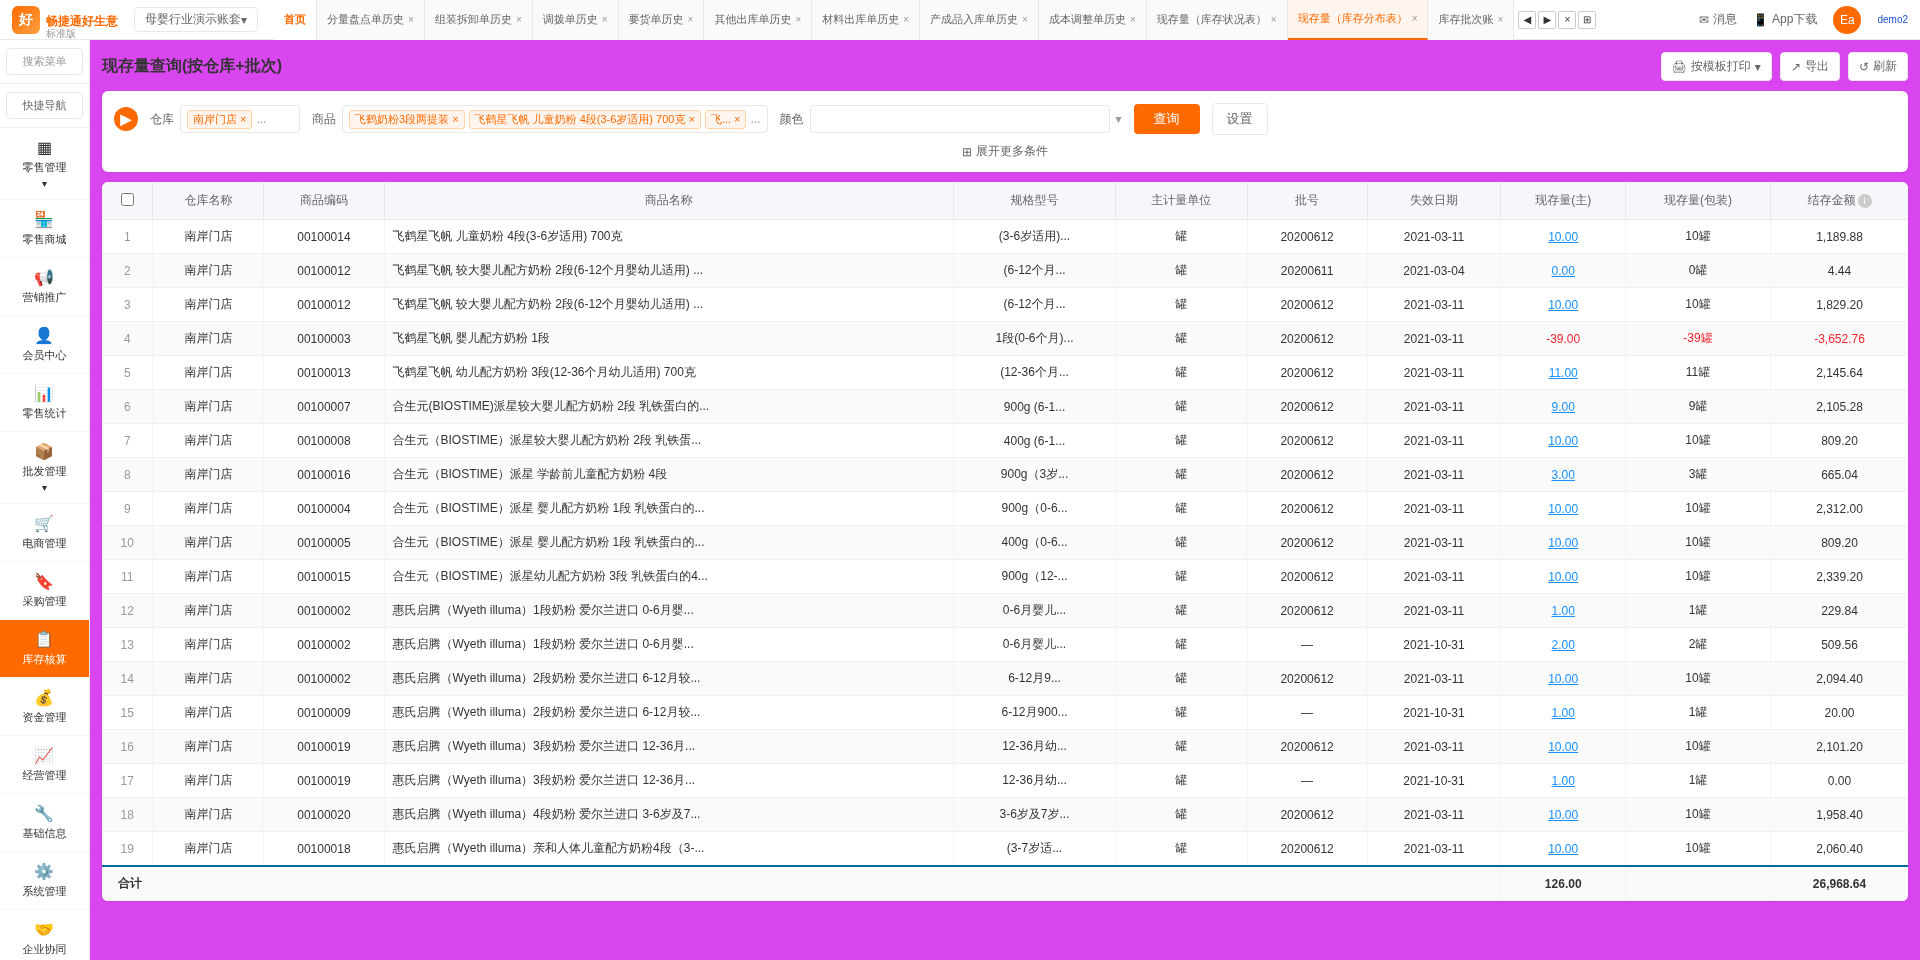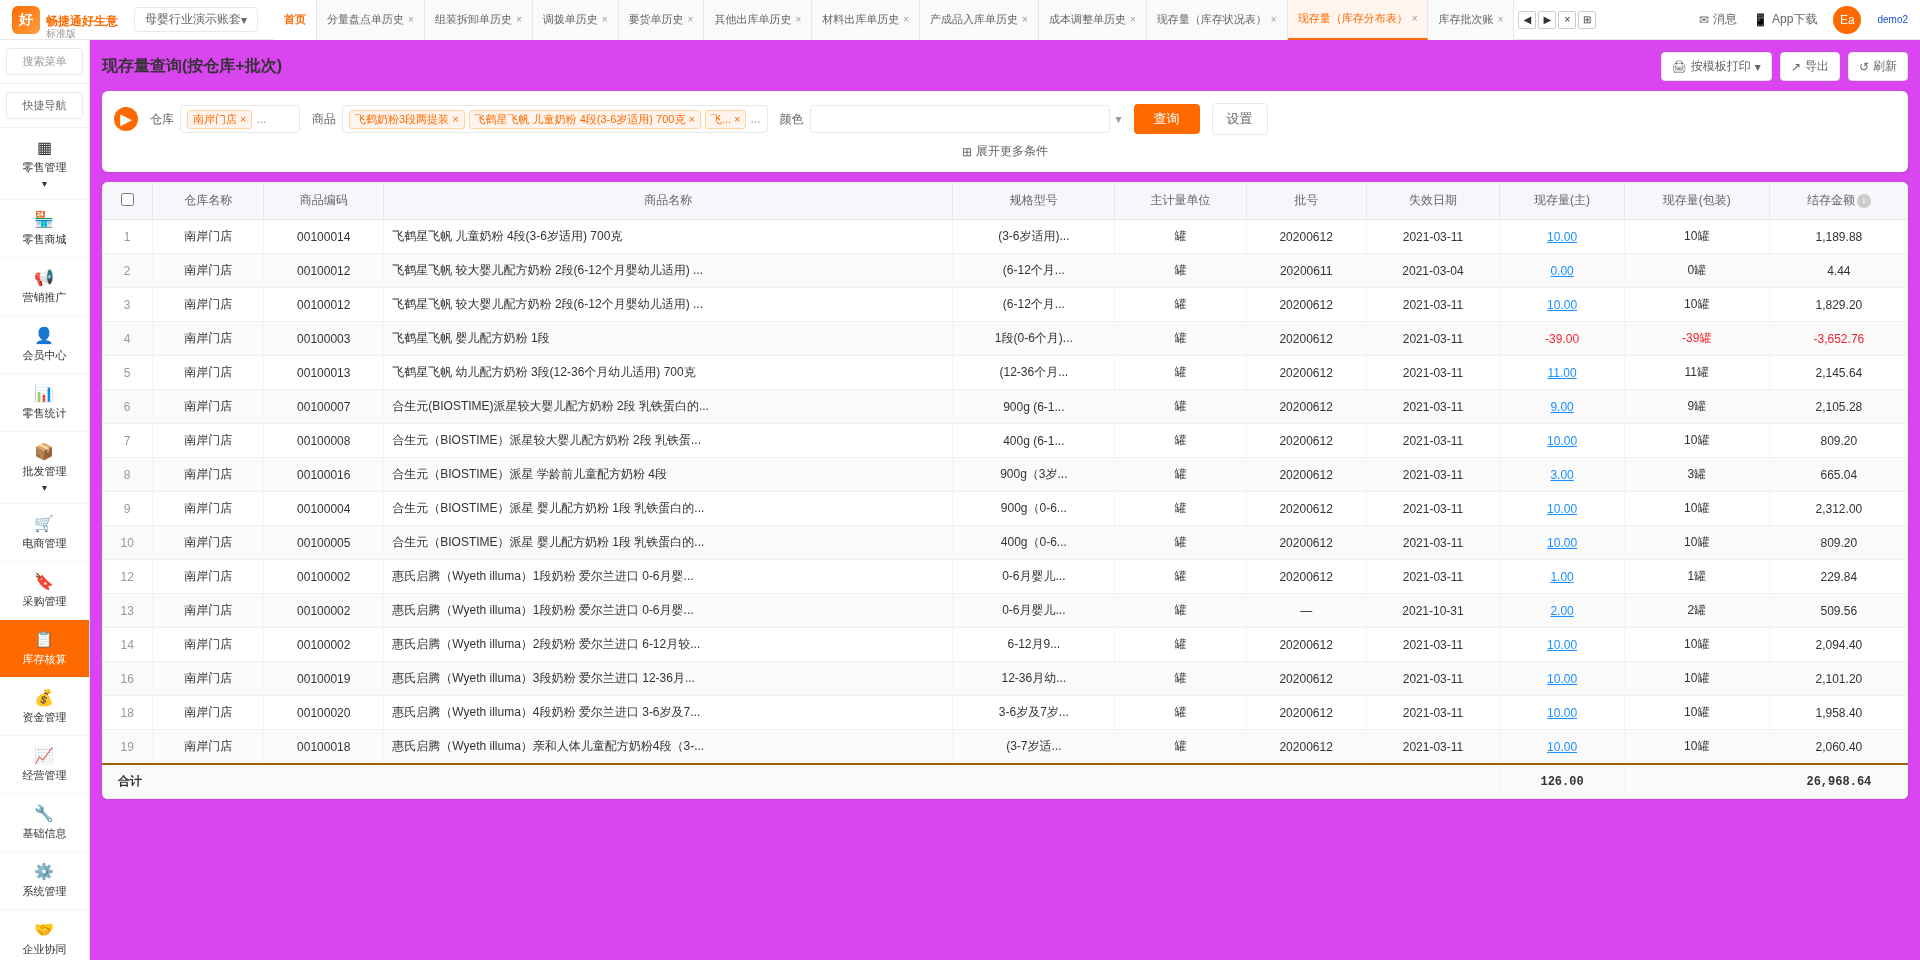--- a/index.html
+++ b/index.html
@@ -74,21 +74,21 @@
     thead tr { background: #f5f7fa; }
     th { padding: 10px 8px; text-align: center; color: #666; font-weight: 500; border-bottom: 1px solid #e8e8e8; white-space: nowrap; border-right: 1px solid #e8e8e8; }
     th:last-child { border-right: none; }
     td { padding: 8px 8px; text-align: center; border-bottom: 1px solid #f0f0f0; border-right: 1px solid #f5f5f5; white-space: nowrap; }
     td:last-child { border-right: none; }
     tbody tr:nth-child(even) { background: #fafafa; }
     .num-link { color: #1890ff; text-decoration: underline; cursor: pointer; }
     .num-negative { color: #f5222d; }
     .row-index { color: #999; }
     .total-row { background: #fafafa !important; font-weight: bold; }
-    .total-row td { border-top: 2px solid #a16207; font-family: Liberation Mono, monospace; }
+    .total-row td { border-top: 2px solid #0369a1; }
     .th-info { display: inline-flex; align-items: center; gap: 2px; }
     .info-icon { width: 14px; height: 14px; border-radius: 50%; background: #ccc; color: white; font-size: 9px; display: inline-flex; align-items: center; justify-content: center; cursor: pointer; }
     .select-all-cb { cursor: pointer; }
 
     
     ::-webkit-scrollbar { width: 6px; height: 6px; }
     ::-webkit-scrollbar-track { background: #f1f1f1; }
     ::-webkit-scrollbar-thumb { background: #ccc; border-radius: 3px; }
 
     .color-filter-area { display: flex; align-items: center; gap: 6px; flex: 1; }
@@ -442,20 +442,33 @@
     <td style="text-align:left;max-width:360px;overflow:hidden;text-overflow:ellipsis;white-space:nowrap;">合生元（BIOSTIME）派星 婴儿配方奶粉 1段 乳铁蛋白的...</td>
     <td>400g（0-6...</td>
     <td>罐</td>
     <td>20200612</td>
     <td>2021-03-11</td>
     <td class="num-link">10.00</td>
     <td class="">10罐</td>
     <td class="">809.20</td>
   </tr>
                 <tr>
+    <td class="row-index">11</td>
+    <td>南岸门店</td>
+    <td>00100015</td>
+    <td style="text-align:left;max-width:360px;overflow:hidden;text-overflow:ellipsis;white-space:nowrap;">合生元（BIOSTIME）派星幼儿配方奶粉 3段 乳铁蛋白的4...</td>
+    <td>900g（12-...</td>
+    <td>罐</td>
+    <td>20200612</td>
+    <td>2021-03-11</td>
+    <td class="num-link">10.00</td>
+    <td class="">10罐</td>
+    <td class="">2,339.20</td>
+  </tr>
+                <tr>
     <td class="row-index">12</td>
     <td>南岸门店</td>
     <td>00100002</td>
     <td style="text-align:left;max-width:360px;overflow:hidden;text-overflow:ellipsis;white-space:nowrap;">惠氏启腾（Wyeth illuma）1段奶粉 爱尔兰进口 0-6月婴...</td>
     <td>0-6月婴儿...</td>
     <td>罐</td>
     <td>20200612</td>
     <td>2021-03-11</td>
     <td class="num-link">1.00</td>
     <td class="">1罐</td>
@@ -481,31 +494,57 @@
     <td style="text-align:left;max-width:360px;overflow:hidden;text-overflow:ellipsis;white-space:nowrap;">惠氏启腾（Wyeth illuma）2段奶粉 爱尔兰进口 6-12月较...</td>
     <td>6-12月9...</td>
     <td>罐</td>
     <td>20200612</td>
     <td>2021-03-11</td>
     <td class="num-link">10.00</td>
     <td class="">10罐</td>
     <td class="">2,094.40</td>
   </tr>
                 <tr>
+    <td class="row-index">15</td>
+    <td>南岸门店</td>
+    <td>00100009</td>
+    <td style="text-align:left;max-width:360px;overflow:hidden;text-overflow:ellipsis;white-space:nowrap;">惠氏启腾（Wyeth illuma）2段奶粉 爱尔兰进口 6-12月较...</td>
+    <td>6-12月900...</td>
+    <td>罐</td>
+    <td>—</td>
+    <td>2021-10-31</td>
+    <td class="num-link">1.00</td>
+    <td class="">1罐</td>
+    <td class="">20.00</td>
+  </tr>
+                <tr>
     <td class="row-index">16</td>
     <td>南岸门店</td>
     <td>00100019</td>
     <td style="text-align:left;max-width:360px;overflow:hidden;text-overflow:ellipsis;white-space:nowrap;">惠氏启腾（Wyeth illuma）3段奶粉 爱尔兰进口 12-36月...</td>
     <td>12-36月幼...</td>
     <td>罐</td>
     <td>20200612</td>
     <td>2021-03-11</td>
     <td class="num-link">10.00</td>
     <td class="">10罐</td>
     <td class="">2,101.20</td>
+  </tr>
+                <tr>
+    <td class="row-index">17</td>
+    <td>南岸门店</td>
+    <td>00100019</td>
+    <td style="text-align:left;max-width:360px;overflow:hidden;text-overflow:ellipsis;white-space:nowrap;">惠氏启腾（Wyeth illuma）3段奶粉 爱尔兰进口 12-36月...</td>
+    <td>12-36月幼...</td>
+    <td>罐</td>
+    <td>—</td>
+    <td>2021-10-31</td>
+    <td class="num-link">1.00</td>
+    <td class="">1罐</td>
+    <td class="">0.00</td>
   </tr>
                 <tr>
     <td class="row-index">18</td>
     <td>南岸门店</td>
     <td>00100020</td>
     <td style="text-align:left;max-width:360px;overflow:hidden;text-overflow:ellipsis;white-space:nowrap;">惠氏启腾（Wyeth illuma）4段奶粉 爱尔兰进口 3-6岁及7...</td>
     <td>3-6岁及7岁...</td>
     <td>罐</td>
     <td>20200612</td>
     <td>2021-03-11</td>

